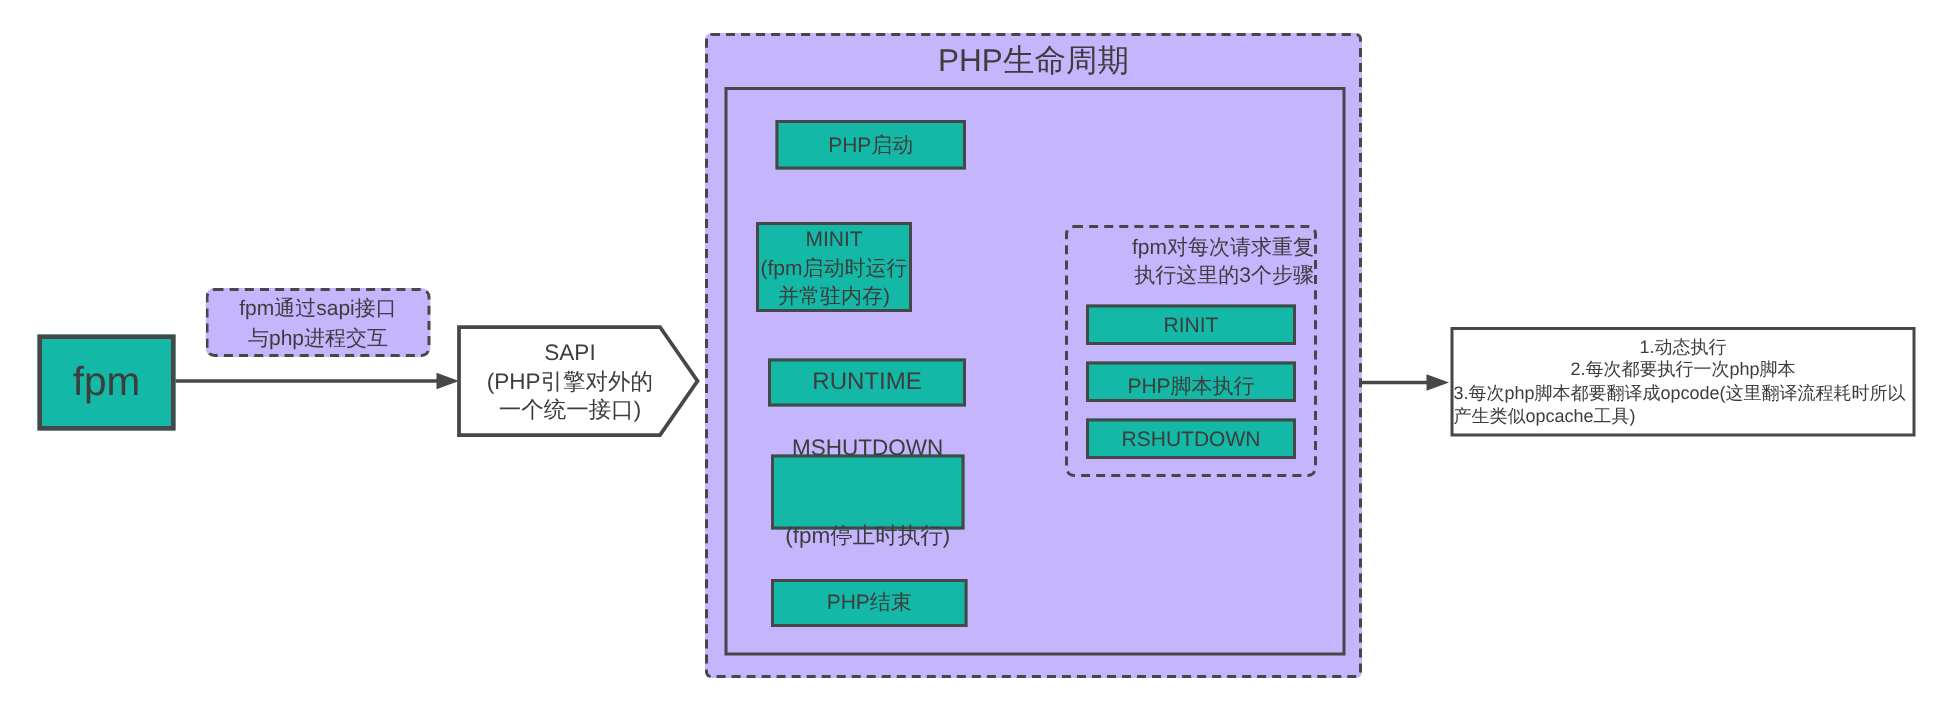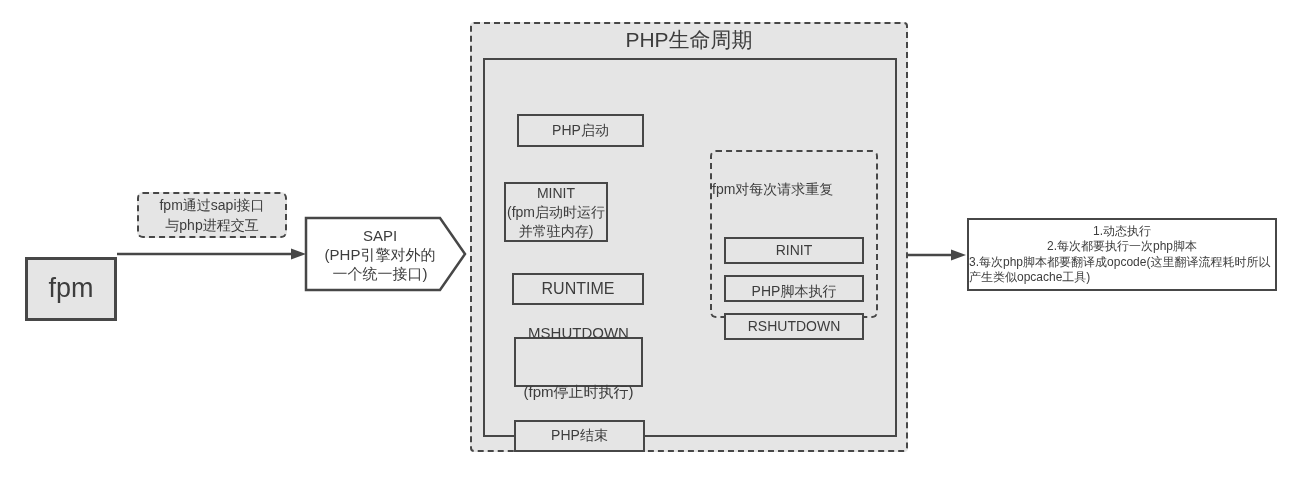--- a/index.html
+++ b/index.html
@@ -7,52 +7,51 @@
     position:relative;
     width:1294px;height:478px;
     background:#ffffff;
     font-family:"Liberation Sans","DejaVu Sans",sans-serif;
     color:#3d3d3d;
     overflow:hidden;
   }
   .abs{position:absolute;box-sizing:border-box;}
   .node{
     border:2px solid #474747;
-    background:#e5e5e5;
+    background:#14b8a6;
     display:flex;flex-direction:column;
     align-items:center;justify-content:center;
     text-align:center;
     line-height:1.25;
-    margin-top:34px;
   }
   .dashedbox{
     border:2px dashed #474747;
     border-radius:6px;
-    background:#e5e5e5;
+    background:#c4b5fd;
   }
   
   .fpm-box{left:25px;top:223px;width:92px;height:64px;border-width:3px;font-size:27px;}
   .sapi-note{left:137px;top:192px;width:150px;height:46px;
     display:flex;flex-direction:column;align-items:center;justify-content:center;
     font-size:14px;line-height:20px;text-align:center;}
   .sapi-text{left:304px;top:222px;width:152px;height:64px;
     display:flex;flex-direction:column;align-items:center;justify-content:center;
     font-size:15px;line-height:19px;text-align:center;}
   
   .outer-dashed{left:470px;top:22px;width:438px;height:430px;border-radius:4px;}
   .lifecycle-title{left:470px;top:26px;width:438px;text-align:center;font-size:21px;}
   .inner-solid{left:483px;top:58px;width:414px;height:379px;border:2px solid #474747;}
   .php-start{left:517px;top:80px;width:127px;height:33px;font-size:14px;}
   .minit{left:504px;top:148px;width:104px;height:60px;font-size:14px;line-height:19px;}
   .runtime{left:512px;top:239px;width:132px;height:32px;font-size:16px;}
   .mshutdown{left:514px;top:303px;width:129px;height:50px;font-size:15px;line-height:21px;gap:38px;}
   .php-end{left:514px;top:386px;width:131px;height:32px;font-size:14px;}
   
   .req-dashed{left:710px;top:150px;width:168px;height:168px;}
-  .req-note{left:712px;top:155px;width:164px;text-align:left;font-size:14px;line-height:19px;margin-top:25px;}
+  .req-note{left:712px;top:155px;width:164px;text-align:right;font-size:14px;line-height:19px;}
   .step{left:724px;width:140px;height:27px;font-size:14px;}
   .step-rinit{top:203px;}
   .step-exec{top:241px;justify-content:flex-end;}
   .step-rshutdown{top:279px;}
   
   .exec-notes{left:967px;top:218px;width:310px;height:73px;
     display:flex;flex-direction:column;align-items:center;justify-content:center;
     border:2px solid #474747;font-size:12px;line-height:15.5px;}
   
   #connectors{position:absolute;left:0;top:0;pointer-events:none;}
@@ -145,20 +144,21 @@
     <span>(fpm停止时执行)</span>
   </div>
 
   <div class="abs node php-end">
     <span>PHP结束</span>
   </div>
 
   <div class="abs dashedbox req-dashed"></div>
   <div class="abs req-note">
     <div>fpm对每次请求重复</div>
+    <div>执行这里的3个步骤</div>
   </div>
   <div class="abs node step step-rinit">
     <span>RINIT</span>
   </div>
   <div class="abs node step step-exec">
     <span>PHP脚本执行</span>
   </div>
   <div class="abs node step step-rshutdown">
     <span>RSHUTDOWN</span>
   </div>

